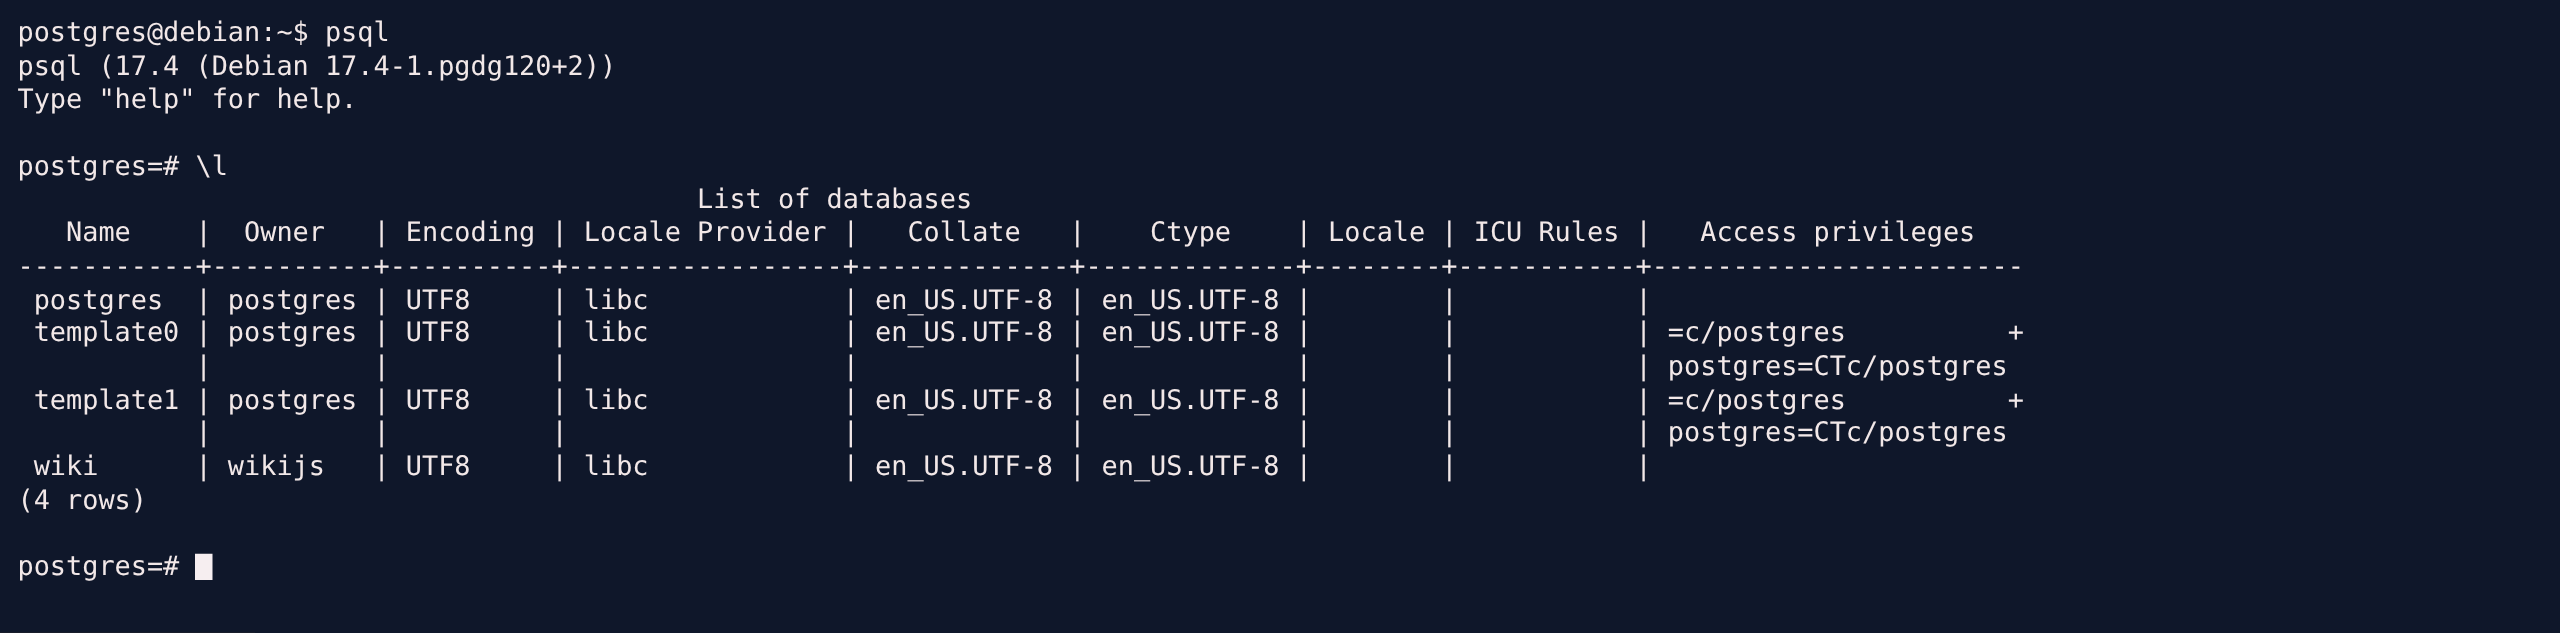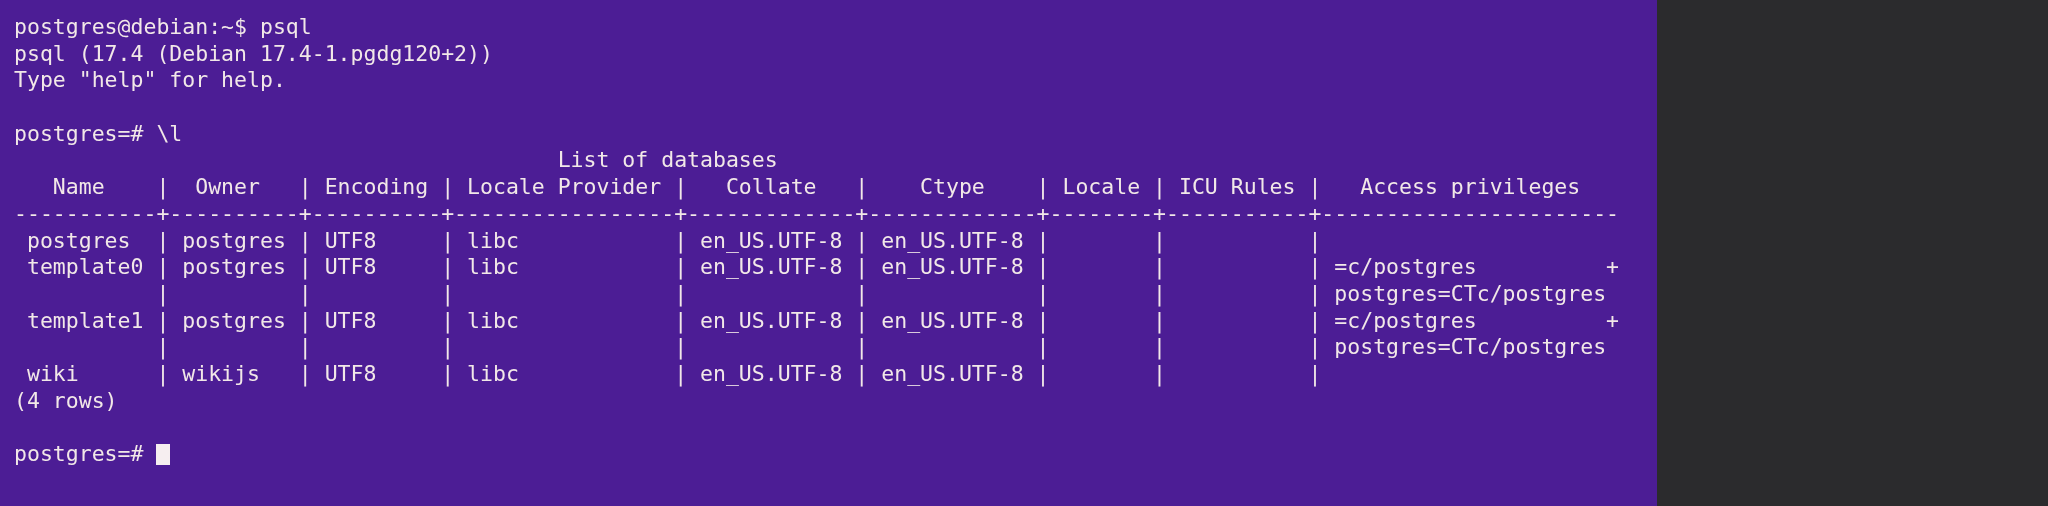--- a/index.html
+++ b/index.html
@@ -6,23 +6,23 @@
     margin: 0;
     padding: 0;
     background: #2b2b2d;
   }
   body {
     width: 2048px;
     height: 506px;
     overflow: hidden;
   }
   #terminal {
-    width: 1657px;
+    width: 2048px;
     height: 506px;
-    background: #4c1d95;
+    background: #0f172a;
     box-sizing: border-box;
     padding: 14px 0 0 14px;
   }
   pre.term-text {
     margin: 0;
     padding: 0;
     font-family: "DejaVu Sans Mono", "Liberation Mono", monospace;
     font-size: 21.5px;
     line-height: 26.7px;
     color: #f2e8e8;

